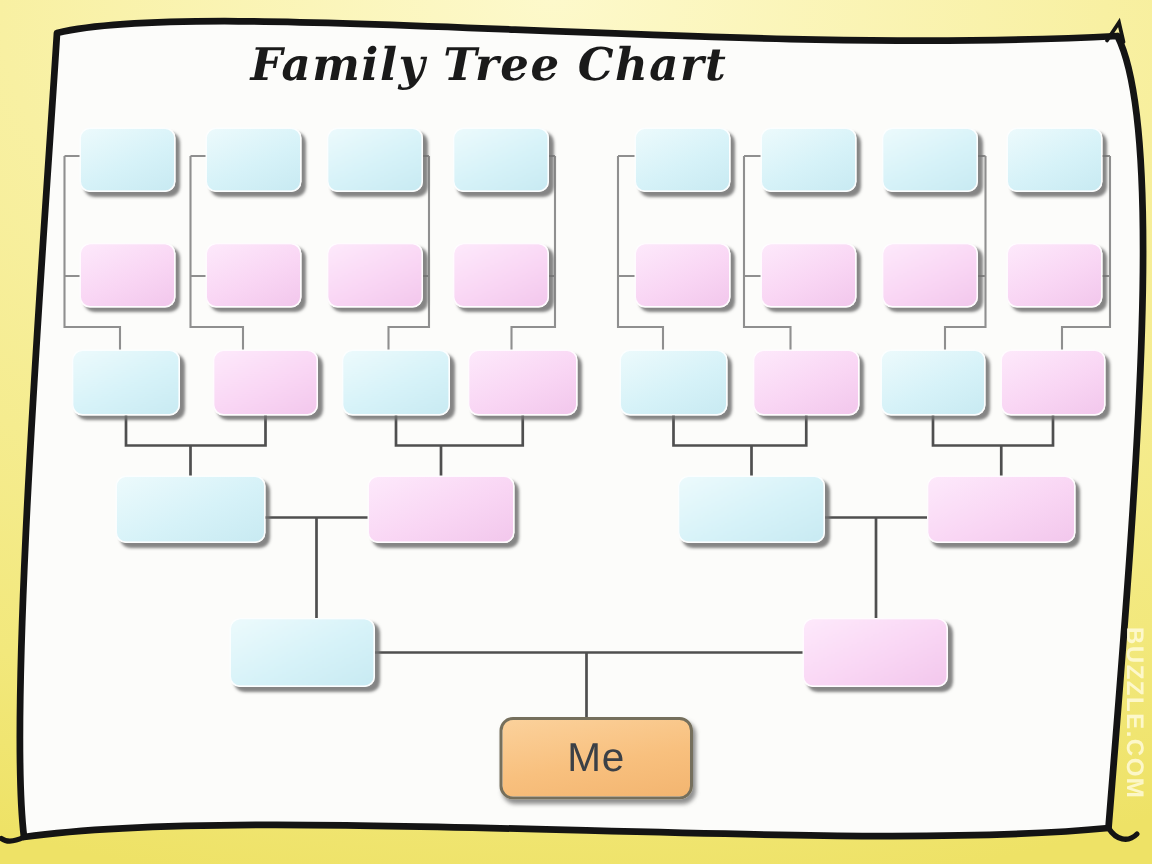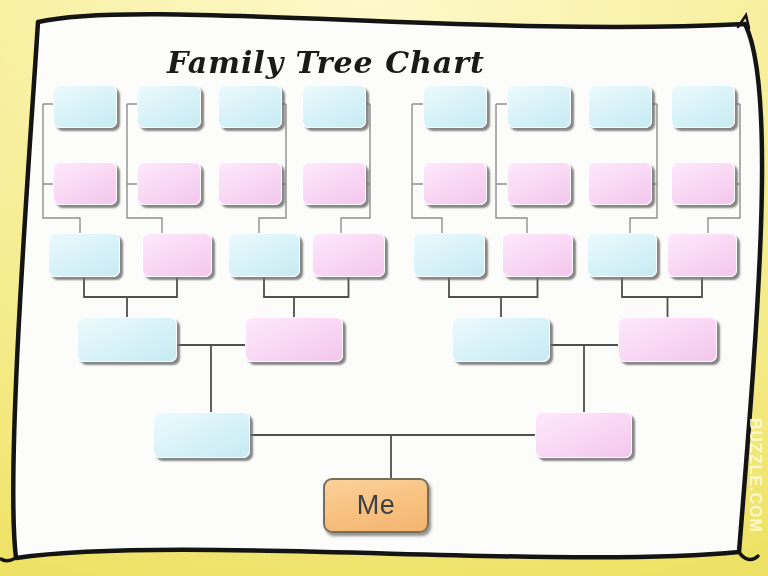--- a/index.html
+++ b/index.html
@@ -5,21 +5,21 @@
   html,body{margin:0;padding:0;}
   .stage{
     position:relative;width:768px;height:576px;overflow:hidden;
     background:radial-gradient(120% 105% at 48% 0%, #fdf9cb 0%, #f8f0a2 40%, #f2e87c 82%, #eee266 100%);
     font-family:"Liberation Sans",sans-serif;
   }
   .scene-svg{position:absolute;left:0;top:0;}
   .page-title{
     position:absolute;left:0;top:26px;width:652px;text-align:center;
     font-family:"DejaVu Serif",serif;font-style:italic;font-weight:700;
-    font-size:30px;line-height:36px;color:#1a1a1a;letter-spacing:1px;margin-top:19px;
+    font-size:30px;line-height:36px;color:#1a1a1a;letter-spacing:1px;
   }
   .box{
     position:absolute;border-radius:7px;box-sizing:border-box;
     border:1px solid rgba(255,255,255,0.9);
     box-shadow:3px 3px 2px rgba(112,112,112,0.85);
   }
   .box.blue{background:linear-gradient(155deg,#ecfafc 0%,#d6f2f8 55%,#c8eaf2 100%);}
   .box.pink{background:linear-gradient(155deg,#fde9fb 0%,#f9d6f4 55%,#f2c7ec 100%);}
   .me-box{
     position:absolute;border-radius:9px;box-sizing:border-box;
@@ -82,19 +82,19 @@
       <div class="box blue" style="left: 587px; top: 233px; width: 70px; height: 44px;"></div>
       <div class="box pink" style="left: 667px; top: 233px; width: 70px; height: 44px;"></div>
       <div class="box blue" style="left: 77px; top: 317px; width: 100px; height: 45px;"></div>
       <div class="box pink" style="left: 245px; top: 317px; width: 98px; height: 45px;"></div>
       <div class="box blue" style="left: 452px; top: 317px; width: 98px; height: 45px;"></div>
       <div class="box pink" style="left: 618px; top: 317px; width: 99px; height: 45px;"></div>
       <div class="box blue" style="left: 153px; top: 412px; width: 97px; height: 46px;"></div>
       <div class="box pink" style="left: 535px; top: 412px; width: 97px; height: 46px;"></div>
     </div>
 
-  <div class="me-box" id="me-box" style="left: 323px; top: 478px; width: 106px; height: 55px;">
+  <div class="me-box" id="me-box" style="left: 333px; top: 478px; width: 129px; height: 55px;">
     <span class="me-label">Me</span>
   </div>
 
   <div class="watermark">BUZZLE.COM</div>
 
 </div>
 
 </body></html>

